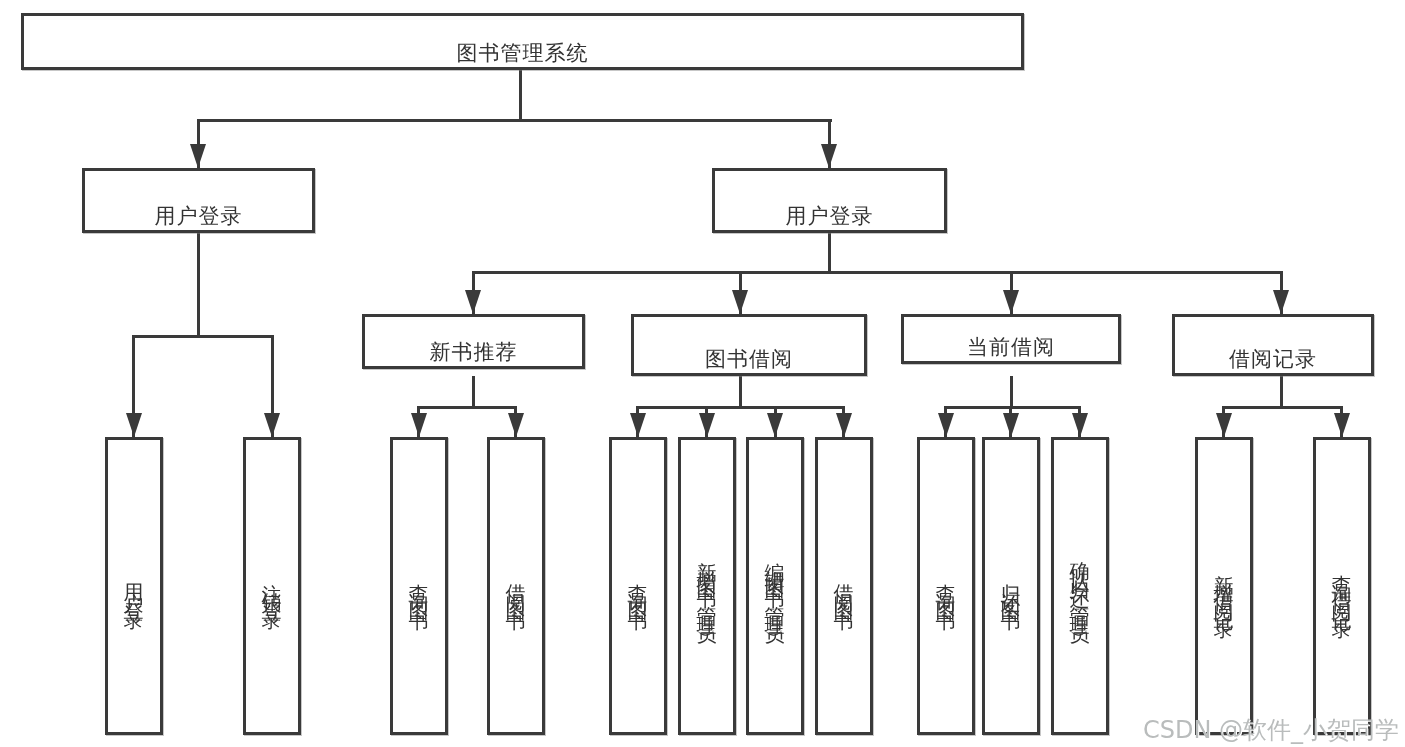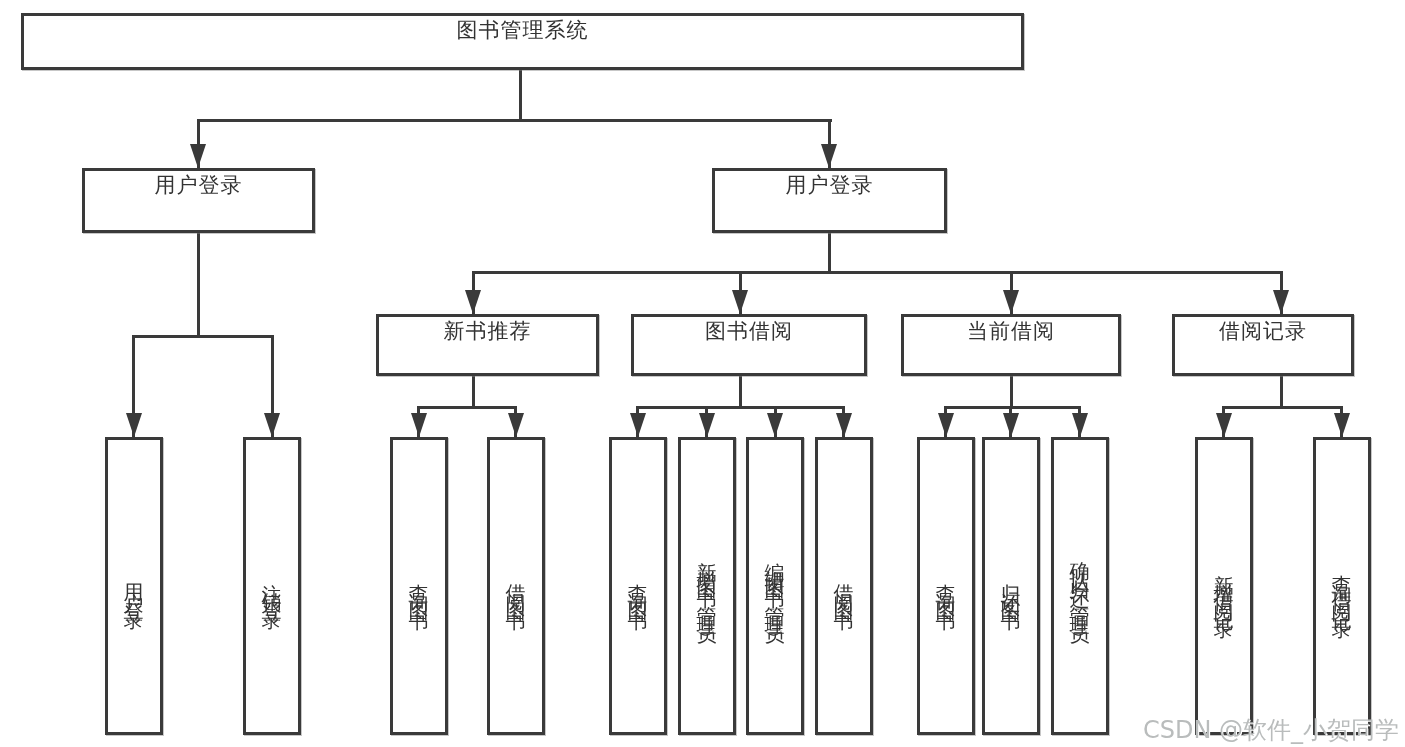--- a/index.html
+++ b/index.html
@@ -9,21 +9,21 @@
     background:#ffffff;
     font-family:"DejaVu Sans","Liberation Sans",sans-serif;
     color:#333333;
     overflow:hidden;
   }
   .box{
     position:absolute;
     background:#ffffff;
     border:3px solid #3a3a3a;
     box-sizing:border-box;
-    display:flex;align-items:flex-start;justify-content:center;
+    display:flex;align-items:flex-end;justify-content:center;
     box-shadow:1px 1px 0 rgba(130,130,130,0.45);
   }
   .hlabel{
     font-size:21px;
     letter-spacing:1px;
     color:#333333;
     white-space:nowrap;
   }
   .vbox{align-items:center;justify-content:center;}
   .vtext{
@@ -122,30 +122,30 @@
     <span class="hlabel">图书管理系统</span>
   </div>
 
   <div class="box" style="left:82px;top:168px;width:233px;height:65px">
     <span class="hlabel">用户登录</span>
   </div>
   <div class="box" style="left:712px;top:168px;width:235px;height:65px">
     <span class="hlabel">用户登录</span>
   </div>
 
-  <div class="box" style="left:376px;top:314px;width:223px;height:62px">
+  <div class="box" style="left:362px;top:314px;width:223px;height:55px">
     <span class="hlabel">新书推荐</span>
   </div>
   <div class="box" style="left:631px;top:314px;width:236px;height:62px">
     <span class="hlabel">图书借阅</span>
   </div>
-  <div class="box" style="left:901px;top:314px;width:220px;height:62px">
+  <div class="box" style="left:901px;top:314px;width:220px;height:50px">
     <span class="hlabel">当前借阅</span>
   </div>
-  <div class="box" style="left:1172px;top:314px;width:182px;height:62px">
+  <div class="box" style="left:1172px;top:314px;width:202px;height:62px">
     <span class="hlabel">借阅记录</span>
   </div>
 
   <div class="box vbox" style="left:105px;top:437px;width:58px;height:298px">
     <span class="vtext">用户登录</span>
   </div>
   <div class="box vbox" style="left:243px;top:437px;width:58px;height:298px">
     <span class="vtext">注销登录</span>
   </div>
 

